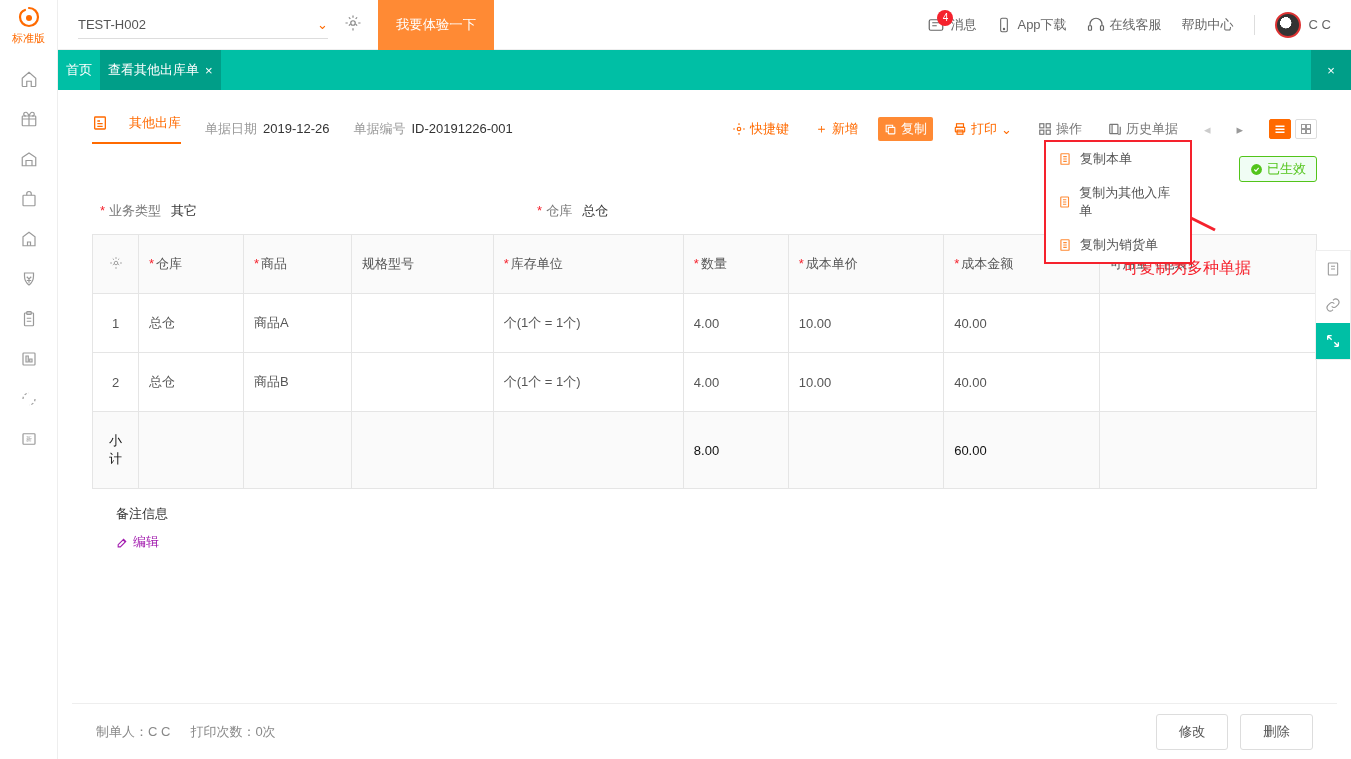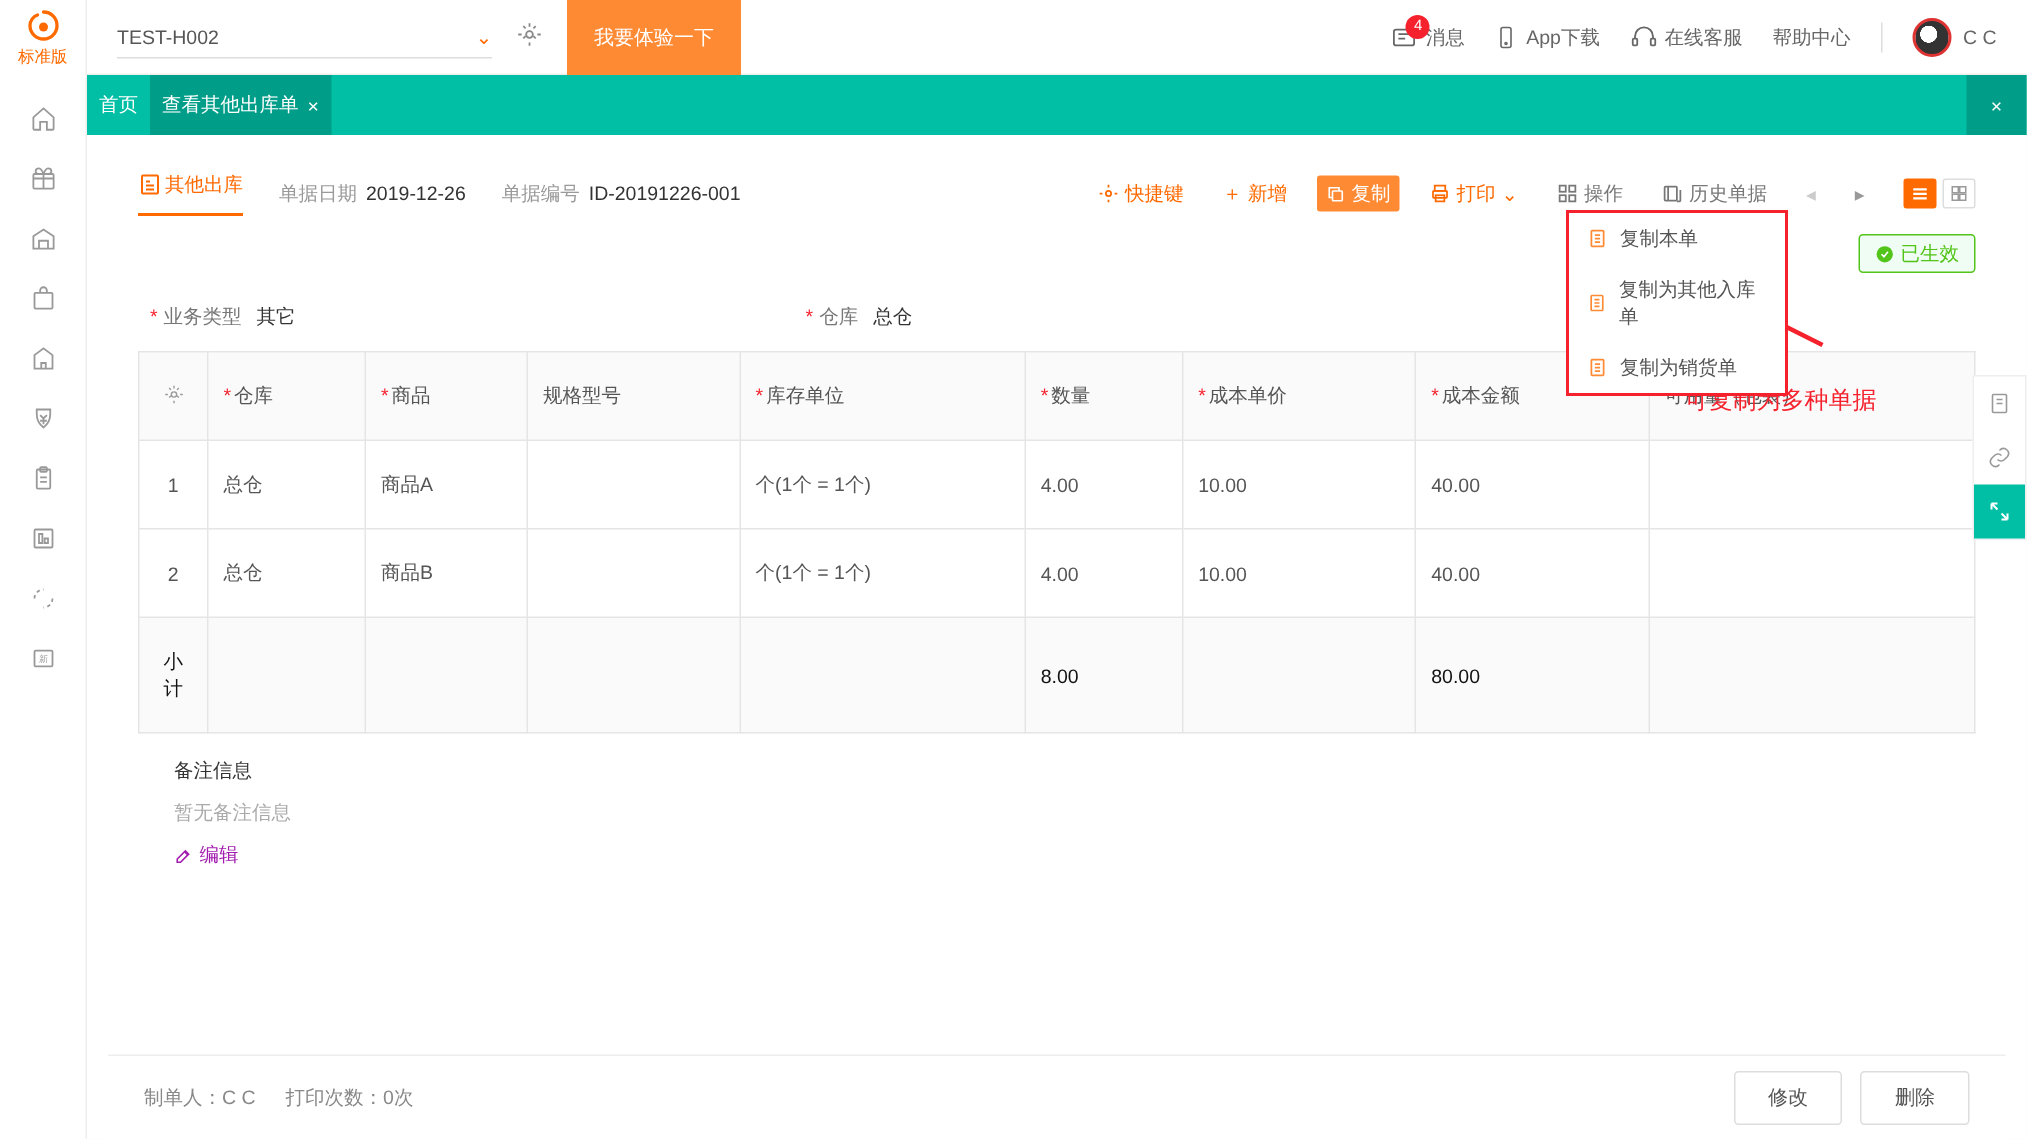--- a/index.html
+++ b/index.html
@@ -30,21 +30,21 @@
 .tabs{height:40px;background:#00bfa5;display:flex;align-items:stretch;color:#fff}
 .tabs .tab{padding:0 8px;display:flex;align-items:center;gap:6px;cursor:pointer}
 .tabs .tab.active{background:#009e88}
 .tabs .close-all{margin-left:auto;width:40px;display:flex;align-items:center;justify-content:center;background:#009e88;cursor:pointer}
 
 
 .page{flex:1;padding:14px 14px 0;display:flex;flex-direction:column;min-height:0}
 .card{background:#fff;flex:1;display:flex;flex-direction:column;min-height:0;border-radius:2px}
 
 .docbar{padding:10px 20px 0;display:flex;align-items:center;gap:24px;position:relative}
-.docbar .doctab{color:#ff6a00;font-weight:500;display:flex;align-items:center;gap:2px;padding-bottom:10px;border-bottom:2px solid #ff6a00}
+.docbar .doctab{color:#ff6a00;font-weight:500;display:flex;align-items:center;gap:21px;padding-bottom:10px;border-bottom:2px solid #ff6a00}
 .docbar .meta{color:#999}
 .docbar .meta .v{color:#333;margin-left:6px}
 .docbar .tools{margin-left:auto;display:flex;align-items:center;gap:14px;color:#777}
 .docbar .tools .tool{display:flex;align-items:center;gap:4px;cursor:pointer;padding:3px 6px;border-radius:2px}
 .docbar .tools .tool.orange{color:#ff6a00}
 .docbar .tools .tool.copy{background:#ff8a34;color:#fff}
 .docbar .tools .view-btns{display:flex;gap:4px;margin-left:6px}
 .docbar .tools .vb{width:22px;height:20px;border:1px solid #ddd;border-radius:2px;display:flex;align-items:center;justify-content:center;color:#999;cursor:pointer}
 .docbar .tools .vb.active{background:#ff6a00;color:#fff;border-color:#ff6a00}
 
@@ -375,29 +375,28 @@
               </tbody>
             <tfoot>
                 <tr>
               <td class="lab">小计</td>
               <td></td>
                   <td></td>
                   <td></td>
                   <td></td>
               <td>8.00</td>
               <td></td>
-              <td>80.00</td>
+              <td>60.00</td>
               <td></td>
             </tr>
               </tfoot>
           </table>
 
           <div class="remarks">
             <div class="h">备注信息</div>
-            <div class="none">暂无备注信息</div>
             <div class="edit">
               <svg width="13" height="13" viewBox="0 0 24 24" fill="none" stroke="currentColor" stroke-width="2">
                   <path d="M4 20h4l10-10-4-4L4 16z"></path>
                   <path d="M13 7l4 4"></path>
                 </svg>
               <span>编辑</span>
             </div>
           </div>
         </div>
 

